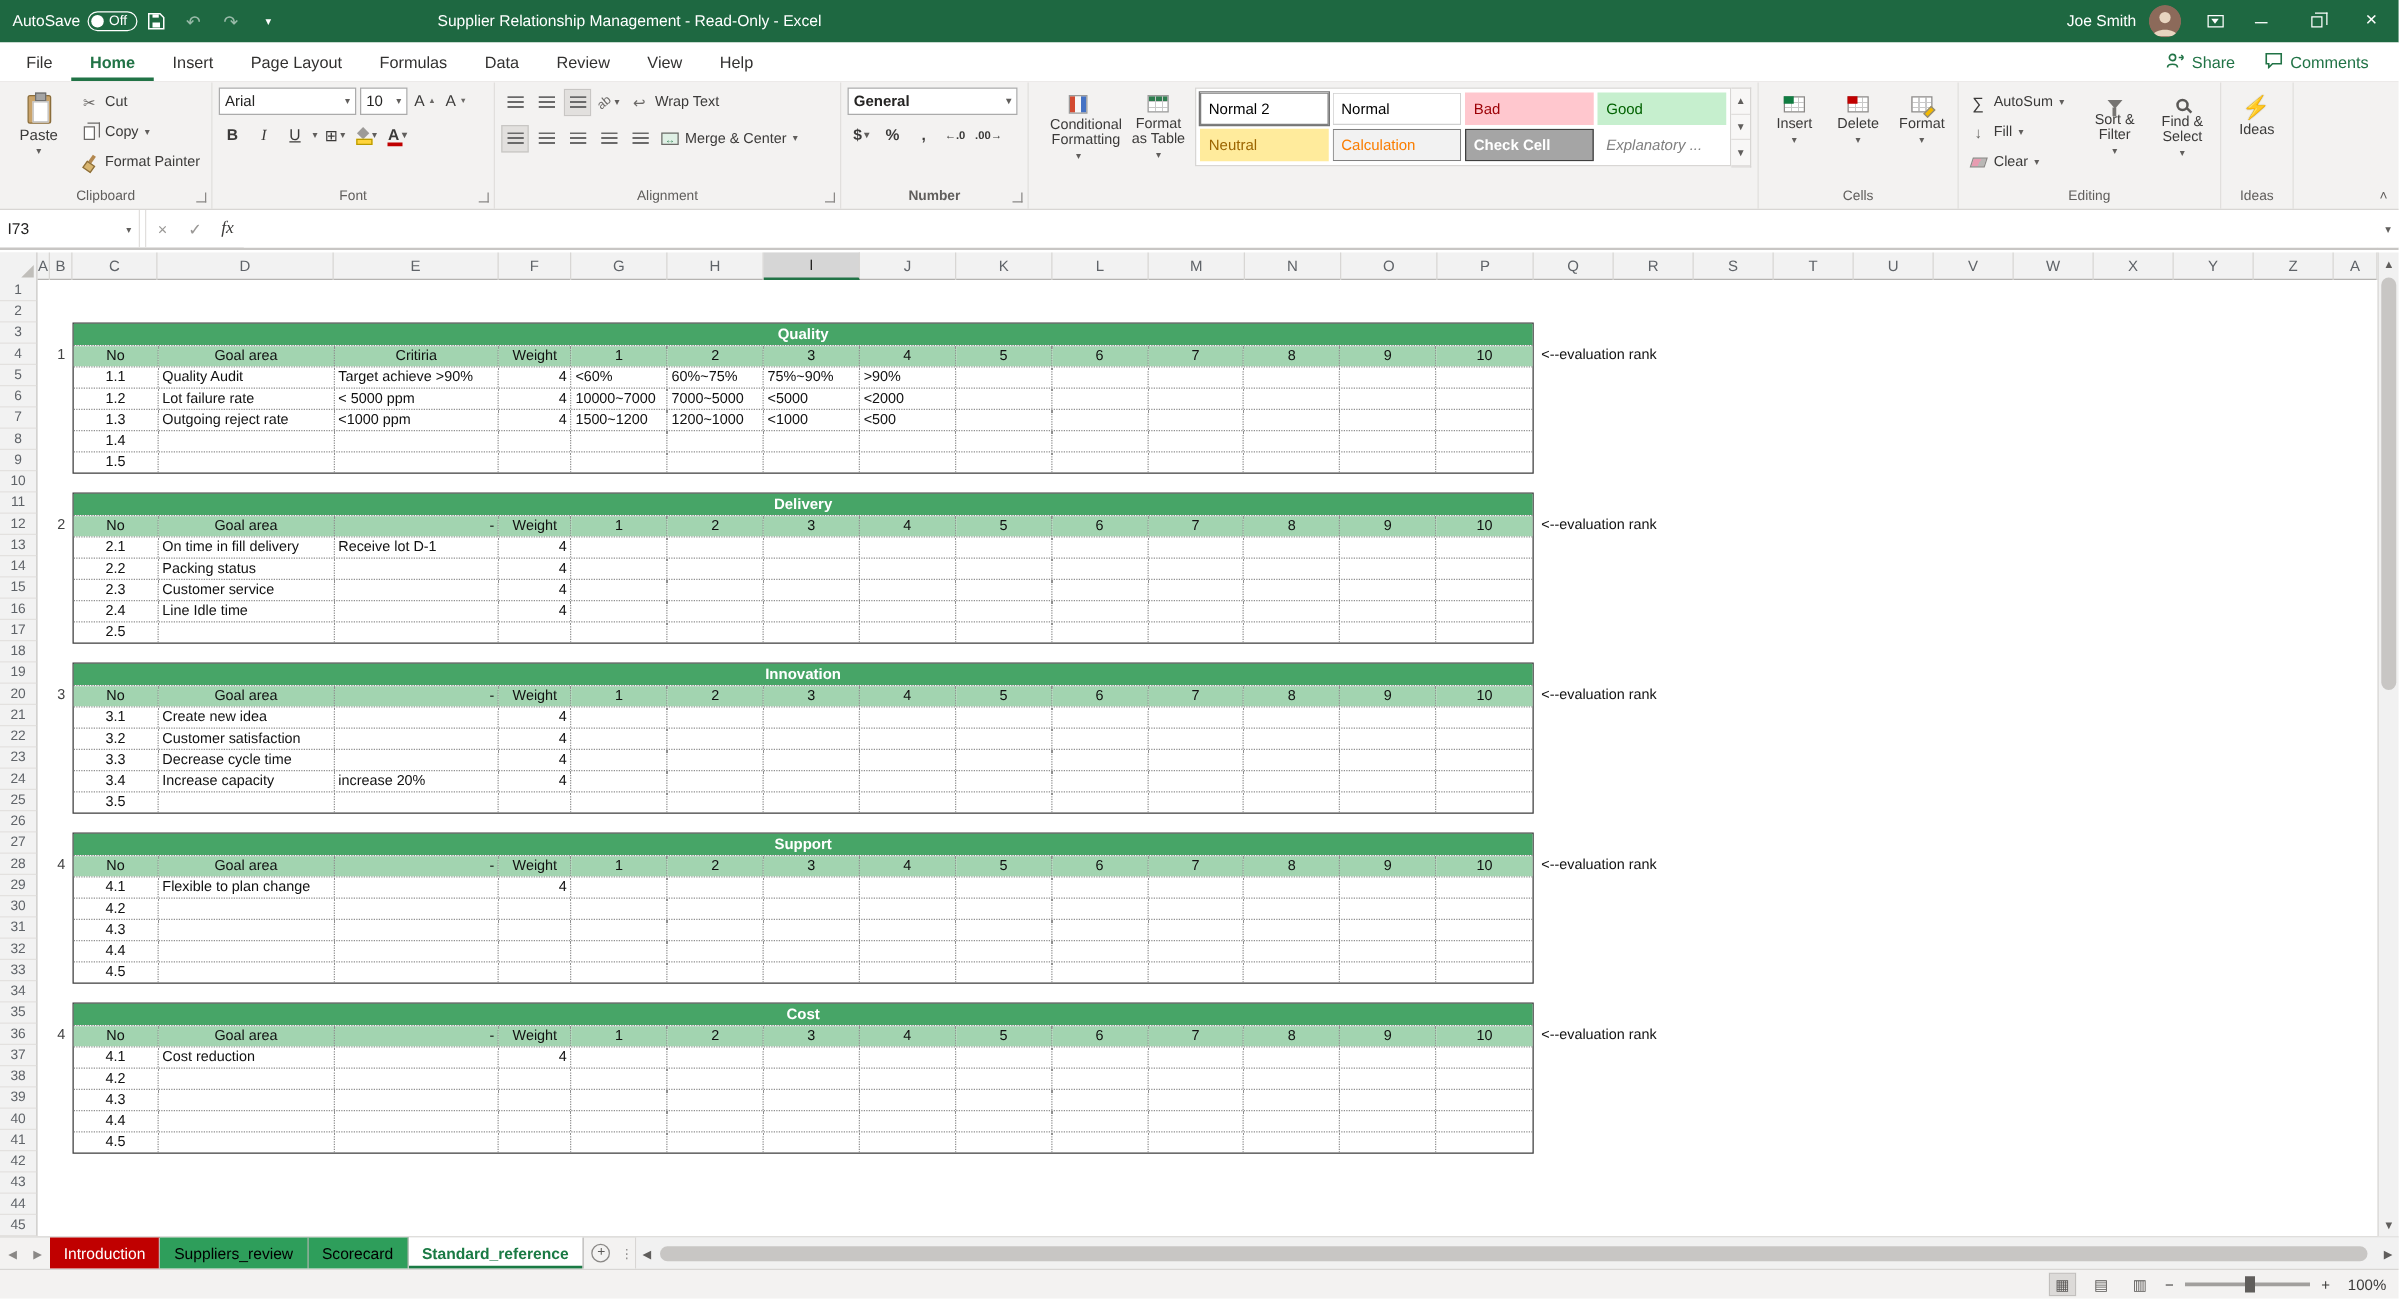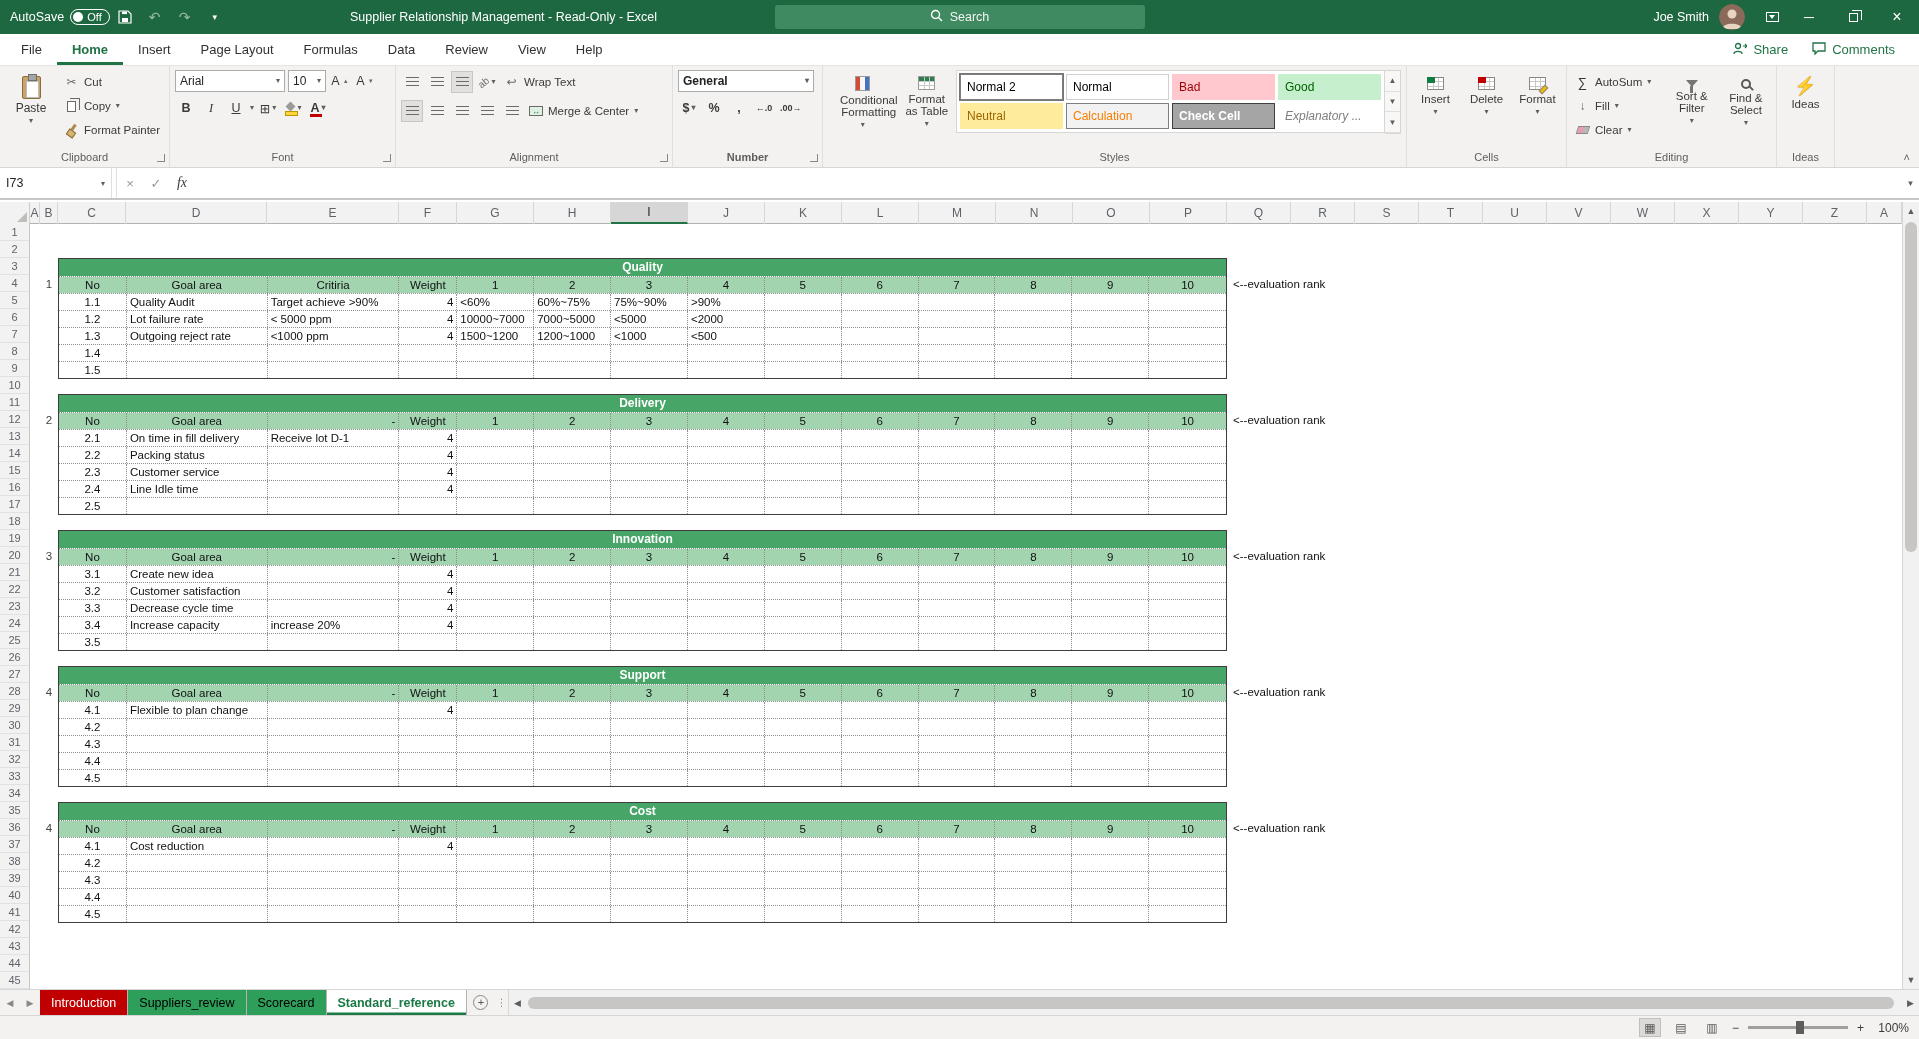--- a/index.html
+++ b/index.html
@@ -186,27 +186,20 @@
     <div class="tb-btn dis">
         <span>↶</span>
       </div>
     <div class="tb-btn dis">
         <span>↷</span>
       </div>
     <div class="tb-btn">
         <span style="font-size:9px;">▾</span>
       </div>
     <div class="tb-title">Supplier Relationship Management  -  Read-Only  -  Excel</div>
-    <div class="tb-search">
-      <span><svg width="13" height="13" viewBox="0 0 13 13">
-            <circle cx="5.5" cy="5.5" r="4" fill="none" stroke="#fff" stroke-width="1.4"></circle>
-            <line x1="8.5" y1="8.5" x2="12" y2="12" stroke="#fff" stroke-width="1.4"></line>
-          </svg></span>
-      <span>Search</span>
-    </div>
     <div class="tb-right">
       <span class="tb-user">Joe Smith</span>
       <span class="avatar"><svg width="26" height="26" viewBox="0 0 26 26">
             <circle cx="13" cy="13" r="13" fill="#8c6a5a"></circle>
             <circle cx="13" cy="10" r="4.5" fill="#e8d5c0"></circle>
             <path d="M3 25 C4 18 22 18 23 25 Z" fill="#e8d5c0"></path>
           </svg></span>
       <span class="tb-btn">
           <span class="rdo"></span>
         </span>
@@ -424,21 +417,20 @@
               <div class="gcell" style="background: rgb(165, 165, 165); color: rgb(255, 255, 255); box-shadow: rgb(63, 63, 63) 0px 0px 0px 1px inset; font-weight: bold;">Check Cell</div>
               <div class="gcell" style="background: rgb(255, 255, 255); color: rgb(127, 127, 127); font-style: italic;">Explanatory ...</div>
             </div>
           <div class="galscroll">
             <span>▲</span>
             <span>▼</span>
             <span>▼</span>
           </div>
         </div>
       </div>
-      <div class="rg-label"><span>Styles</span></div>
     </div>
 
     <div class="rgroup" style="width:160px;">
       <div class="rg-body">
         <div class="vbtn">
           <span class="cellico ins"></span>
           <span class="vlbl2">Insert</span>
           <span class="chev">▾</span>
         </div>
         <div class="vbtn">

